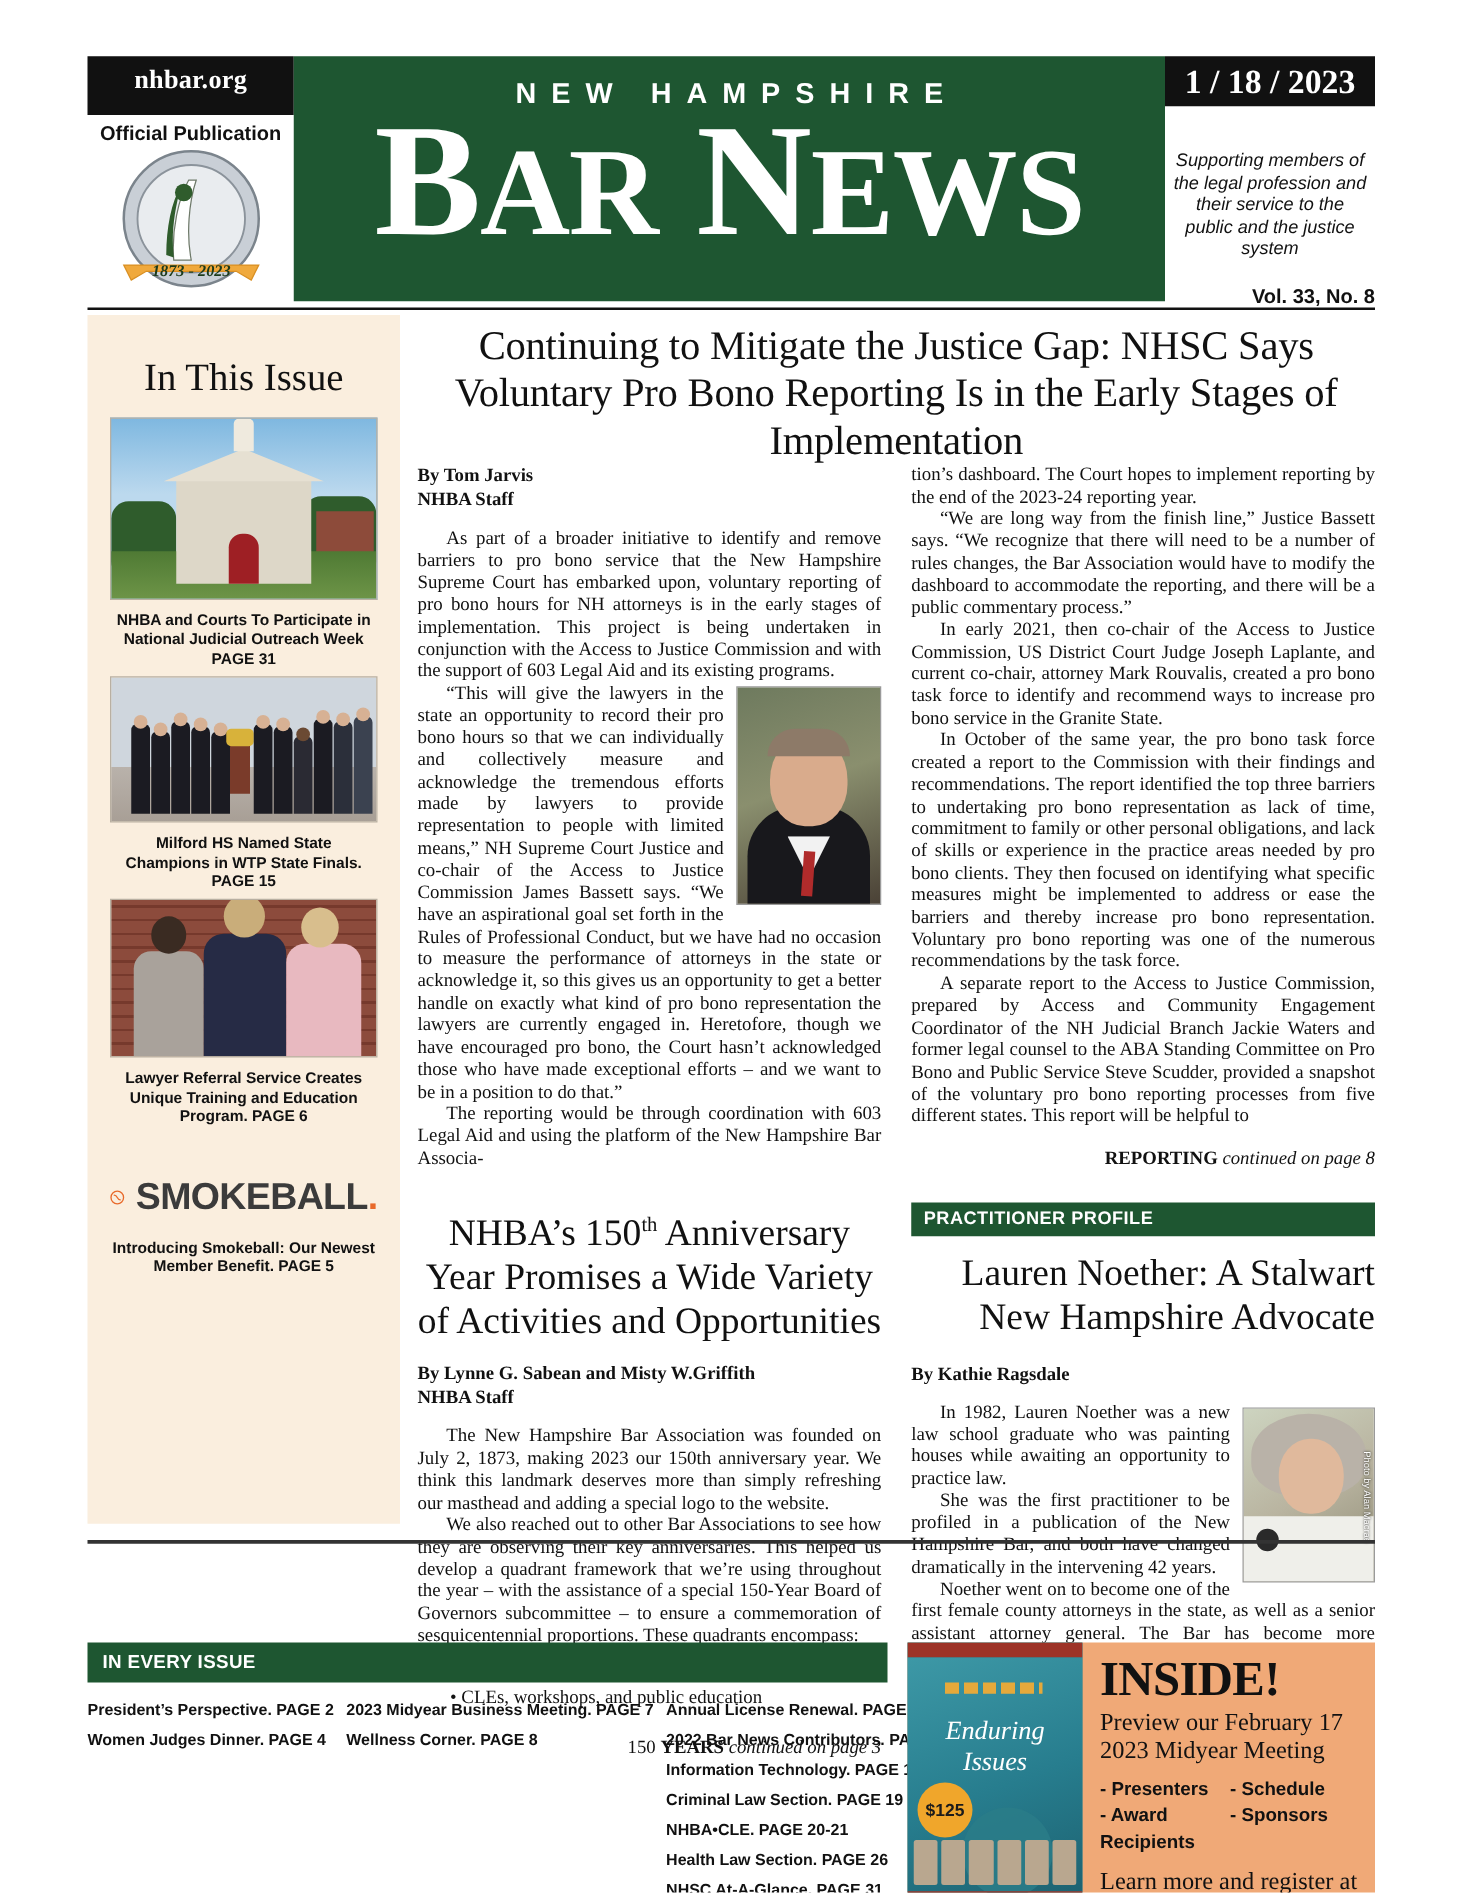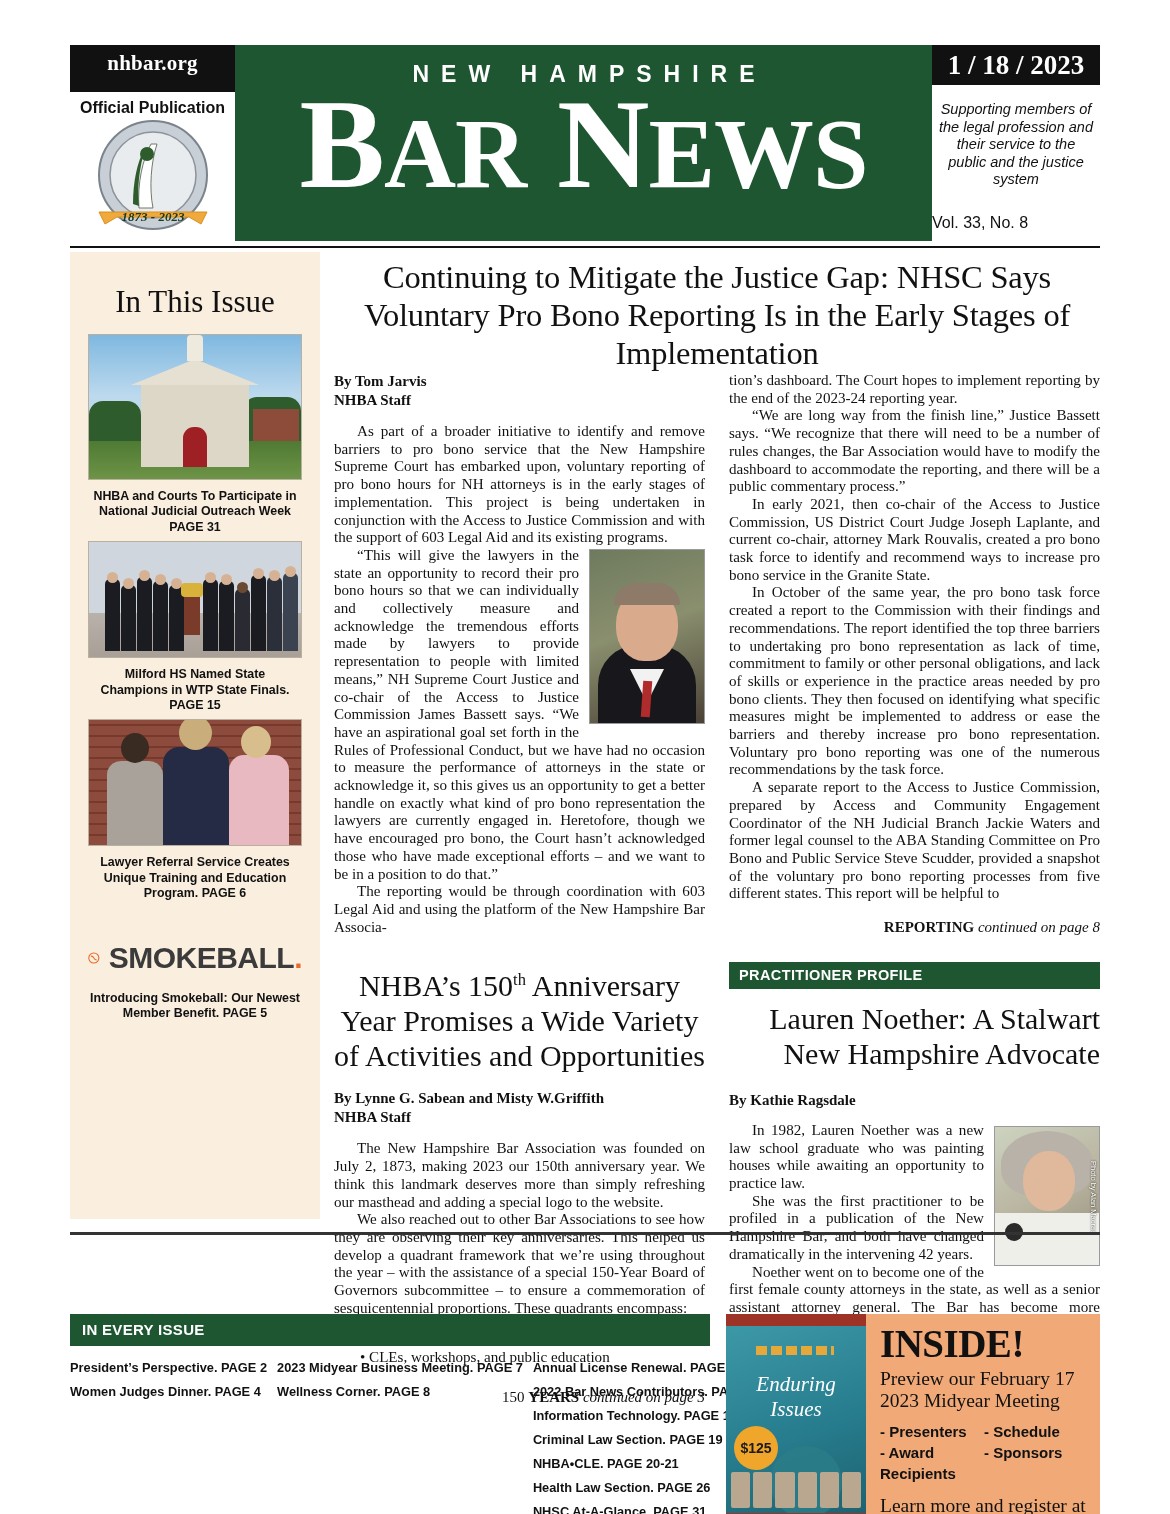--- a/index.html
+++ b/index.html
@@ -37,34 +37,34 @@
     font-size:23px; letter-spacing:12px; text-indent:12px;
   }
   .mast-title {
     position:absolute; top:34px; left:0; right:0; text-align:center;
     color:#fff; font-family:"Liberation Serif", serif; font-weight:bold;
     font-size:128px; line-height:1.02; letter-spacing:-1px;
     white-space:nowrap;
   }
   .mast-title .sc { font-size:0.78em; }
 
-  .mast-right { width:168px; background:#fff; display:flex; flex-direction:column; }
+  .mast-right { width:168px; background:#fff; display:flex; flex-direction:column;gap:20px; }
   .mast-date {
     background:#111; color:#fff; text-align:center;
     font-family:"Liberation Serif", serif; font-weight:bold;
     font-size:27px; line-height:40px; height:40px;
   }
   .mast-tag {
     flex:1; text-align:center; font-family:"Liberation Sans", sans-serif;
     font-style:italic; font-size:14.5px; line-height:17.5px;
     padding:16px 6px 0 6px; color:#111;
   }
   .mast-vol {
-    text-align:left; font-family:"Liberation Sans", sans-serif;
-    font-weight:normal; font-size:16px; padding-bottom:9px;
+    text-align:right; font-family:"Liberation Sans", sans-serif;
+    font-weight:bold; font-size:16px; padding-bottom:9px;
   }
 
   
   .rule-top { position:absolute; left:70px; top:246px; width:1030px; height:2px; background:#111; }
 
   .sidebar {
     position:absolute; left:70px; top:252px; width:250px; height:967px;
     background:#faeede;
   }
   .sidebar h2 {

